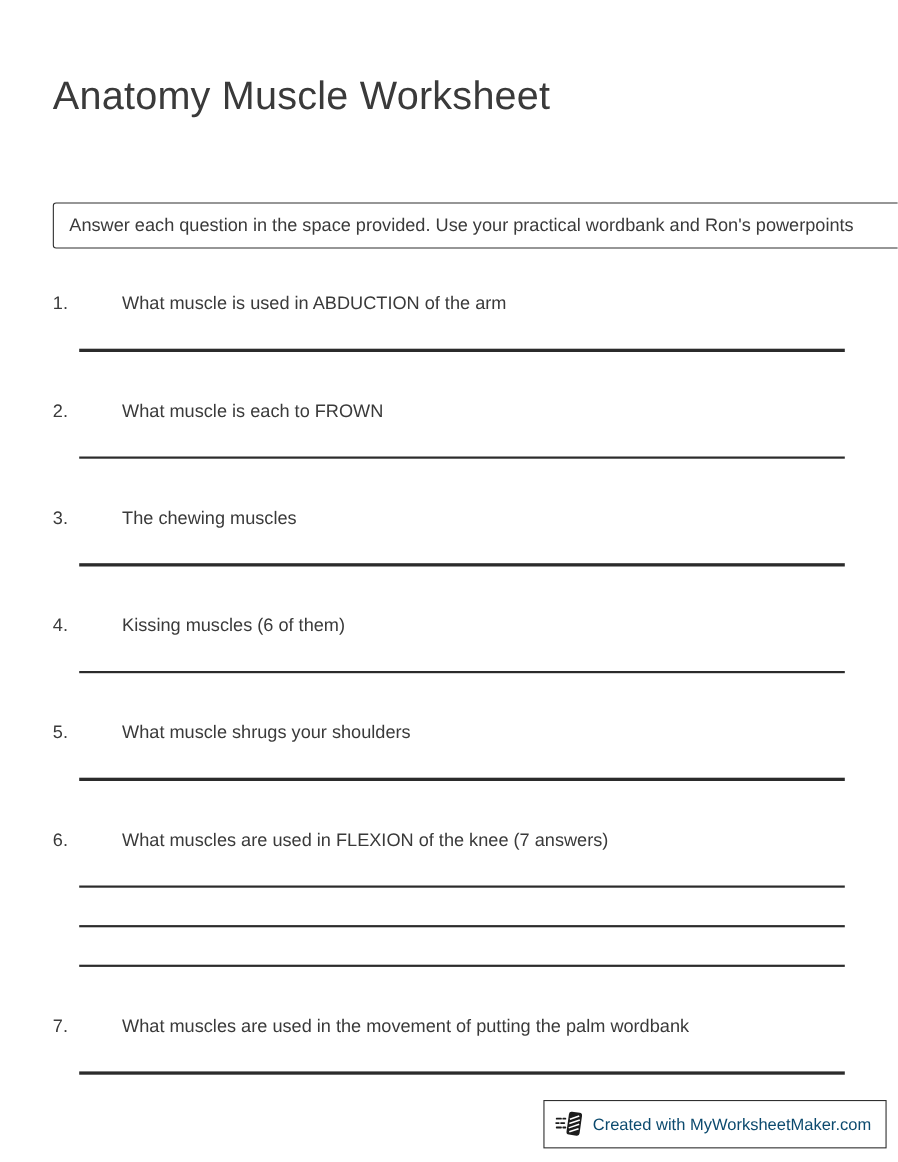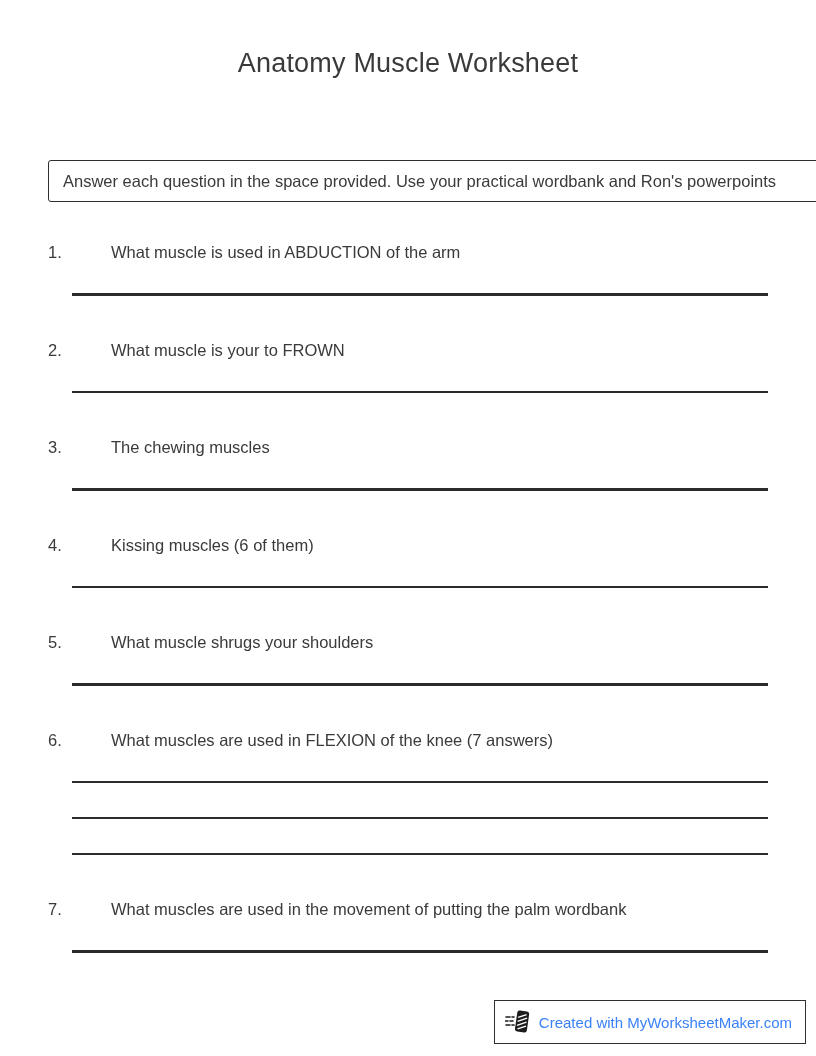--- a/index.html
+++ b/index.html
@@ -16,27 +16,26 @@
     color: #3a3a3a;
   }
   .page {
     position: absolute;
     inset: 0;
     padding: 0 48px;
     box-sizing: border-box;
     background: #ffffff;
   }
   .page-title {
-    margin: 46px 0 0 0;
-    font-size: 27px;
+    margin: 70px 0 0 0;
+    font-size: 36px;
     font-weight: 400;
     line-height: 34px;
     color: #3a3a3a;
     letter-spacing: 0.2px;
-    text-align: center;
   }
   .instructions-box {
     margin-top: 80px;
     border: 1.5px solid #2f2f2f;
     border-radius: 3px;
     padding: 8px 14px;
     box-sizing: border-box;
     width: 786px;
     font-size: 16.5px;
     line-height: 24px;
@@ -74,21 +73,21 @@
     position: absolute;
     right: 10px;
     bottom: 12px;
     border: 1.5px solid #2f2f2f;
     background: #ffffff;
     display: flex;
     align-items: center;
     gap: 8px;
     padding: 7px 13px 7px 10px;
     font-size: 15px;
-    color: #3b82f6;
+    color: #0c4a6e;
     white-space: nowrap;
   }
   .footer-icon {
     width: 26px;
     height: 28px;
     flex: none;
     display: block;
   }
 </style>
 </head>
@@ -108,21 +107,21 @@
       <div class="q-row">
         <span class="q-num">1.</span>
         <span class="q-text">What muscle is used in ABDUCTION of the arm</span>
       </div>
       <div class="answer-line"></div>
     </div>
 
     <div class="question">
       <div class="q-row">
         <span class="q-num">2.</span>
-        <span class="q-text">What muscle is your to FROWN</span>
+        <span class="q-text">What muscle is each to FROWN</span>
       </div>
       <div class="answer-line"></div>
     </div>
 
     <div class="question">
       <div class="q-row">
         <span class="q-num">3.</span>
         <span class="q-text">The chewing muscles</span>
       </div>
       <div class="answer-line"></div>

